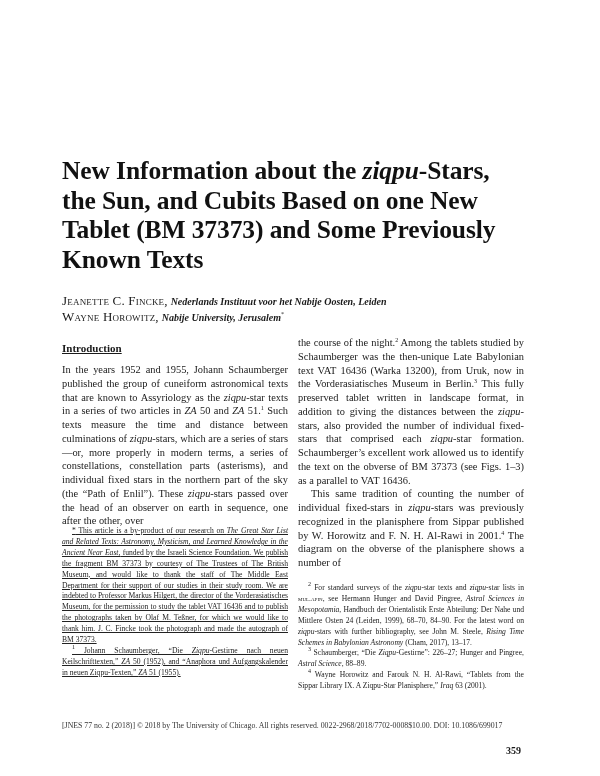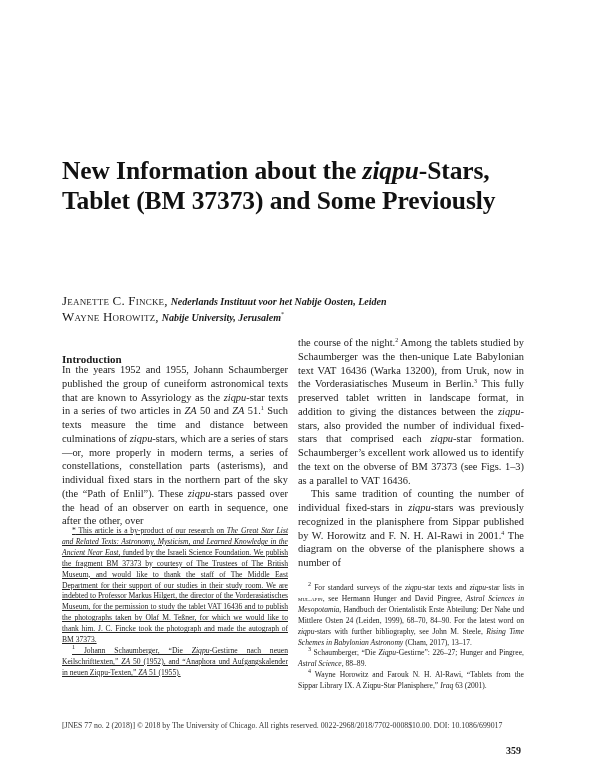--- a/index.html
+++ b/index.html
@@ -5,41 +5,43 @@
   html, body { margin: 0; padding: 0; background: #ffffff; }
   body { width: 600px; height: 776px; position: relative; overflow: hidden;
          font-family: "Liberation Serif", "DejaVu Serif", serif; color: #1a1a1a; }
   .abs { position: absolute; }
   .title { left: 62px; top: 148px; width: 470px; font-size: 25.5px; font-weight: bold;
            line-height: 29.5px; color: #111; letter-spacing: -0.1px; margin-top: 8px; }
   .title i { font-style: italic; }
   .authors { left: 62px; top: 293px; width: 470px; font-size: 11.5px; line-height: 15px; }
   .author-name { font-weight: normal; font-variant: small-caps; font-size: 13px; letter-spacing: 0.2px; }
   .affil { font-style: italic; font-weight: bold; font-size: 10px; }
-  .sec-head { left: 62px; top: 353px; font-size: 11px; font-weight: bold; }
+  .sec-head { left: 62px; top: 342px; font-size: 11px; font-weight: bold; text-decoration: underline; }
   .col { font-size: 10.4px; line-height: 13.75px; text-align: justify; }
   .col-left { left: 62px; top: 363px; width: 226px; }
   .col-right { left: 298px; top: 336px; width: 226px; }
   .col p { margin: 0; }
   .indent { text-indent: 13px; }
   .fn { font-size: 7.6px; line-height: 10.9px; text-align: justify; color: #222; }
   .fn-left { left: 62px; top: 526px; width: 226px; text-decoration: underline; }
   .fn-right { left: 298px; top: 583px; width: 226px; }
   .fn p { margin: 0; text-indent: 10px; }
   sup { font-size: 6px; vertical-align: super; line-height: 0; }
   .sc { font-variant: small-caps; }
   .footer-line { left: 62px; top: 721px; width: 470px; font-size: 7.8px; color: #333; white-space: nowrap; }
   .page-num { left: 506px; top: 745px; font-size: 10px; font-weight: bold; }
 </style>
 </head>
 <body>
 
 <div class="abs title">
   <div><span>New Information about the </span><i>ziqpu</i><span>-Stars,</span></div>
+  <div>the Sun, and Cubits Based on one New</div>
   <div>Tablet (BM 37373) and Some Previously</div>
+  <div>Known Texts</div>
 </div>
 
 <div class="abs authors">
   <div>
     <span class="author-name">Jeanette C. Fincke,</span>
     <span class="affil">Nederlands Instituut voor het Nabije Oosten, Leiden</span>
   </div>
   <div>
     <span class="author-name">Wayne Horowitz,</span>
     <span class="affil">Nabije University, Jerusalem</span><sup>*</sup>

